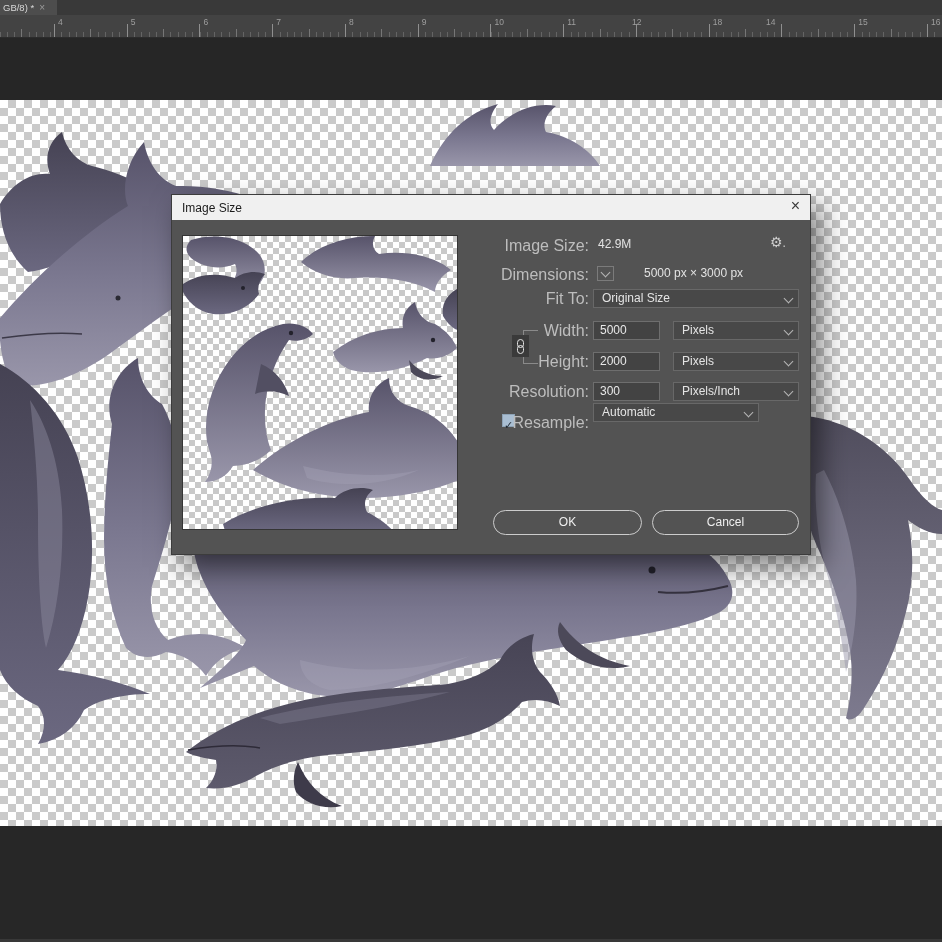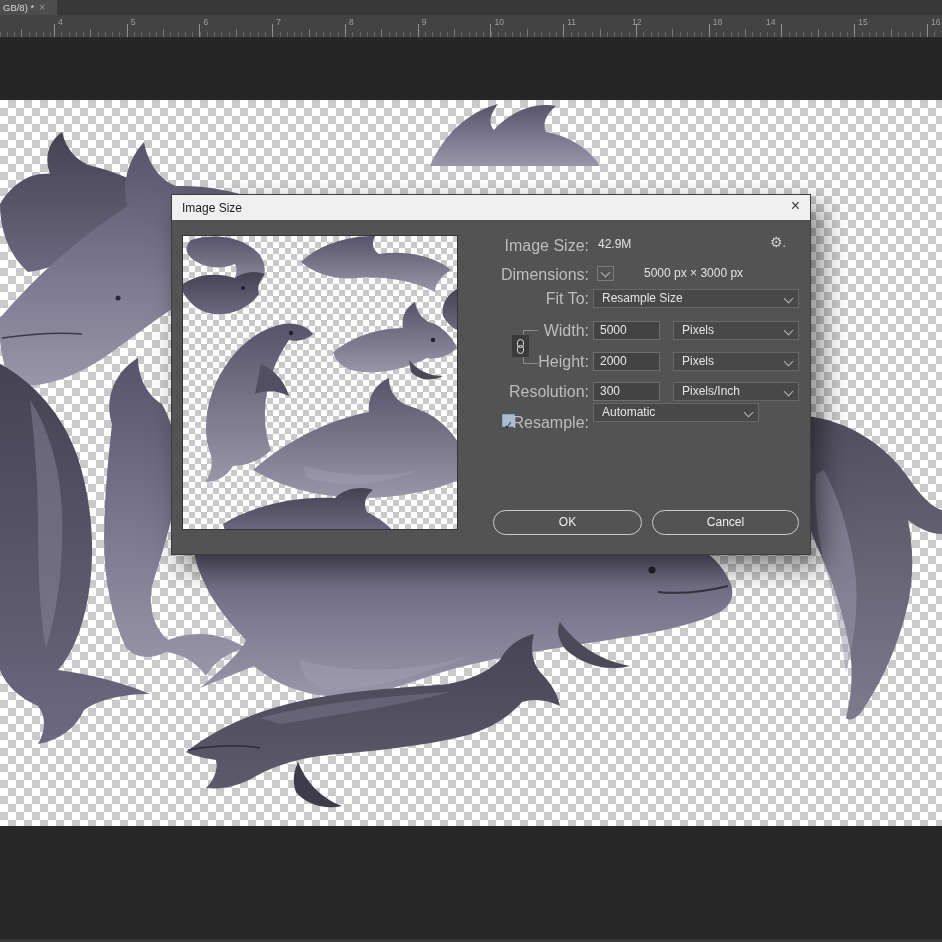--- a/index.html
+++ b/index.html
@@ -218,21 +218,21 @@
       <span class="gear" style="top:14px"><span>⚙</span><span class="gdot">.</span></span>
 
       <span class="lbl" style="top:46px">Dimensions:</span>
       <span class="dimchevbox" style="top:46px">
           <span class="chev"></span>
         </span>
       <span class="val" style="left:472px;top:46px">5000 px  ×  3000 px</span>
 
       <span class="lbl" style="top:70px">Fit To:</span>
       <div class="drop" style="left:421px;top:69px;width:206px">
-        <span>Resample Size</span>
+        <span>Original Size</span>
         <span class="chev"></span>
       </div>
 
       <div class="linkbracket"></div>
       <div class="chain">
         <span class="ring"></span>
           <span class="ring"></span>
       </div>
 
       <span class="lbl" style="top:102px">Width:</span>

